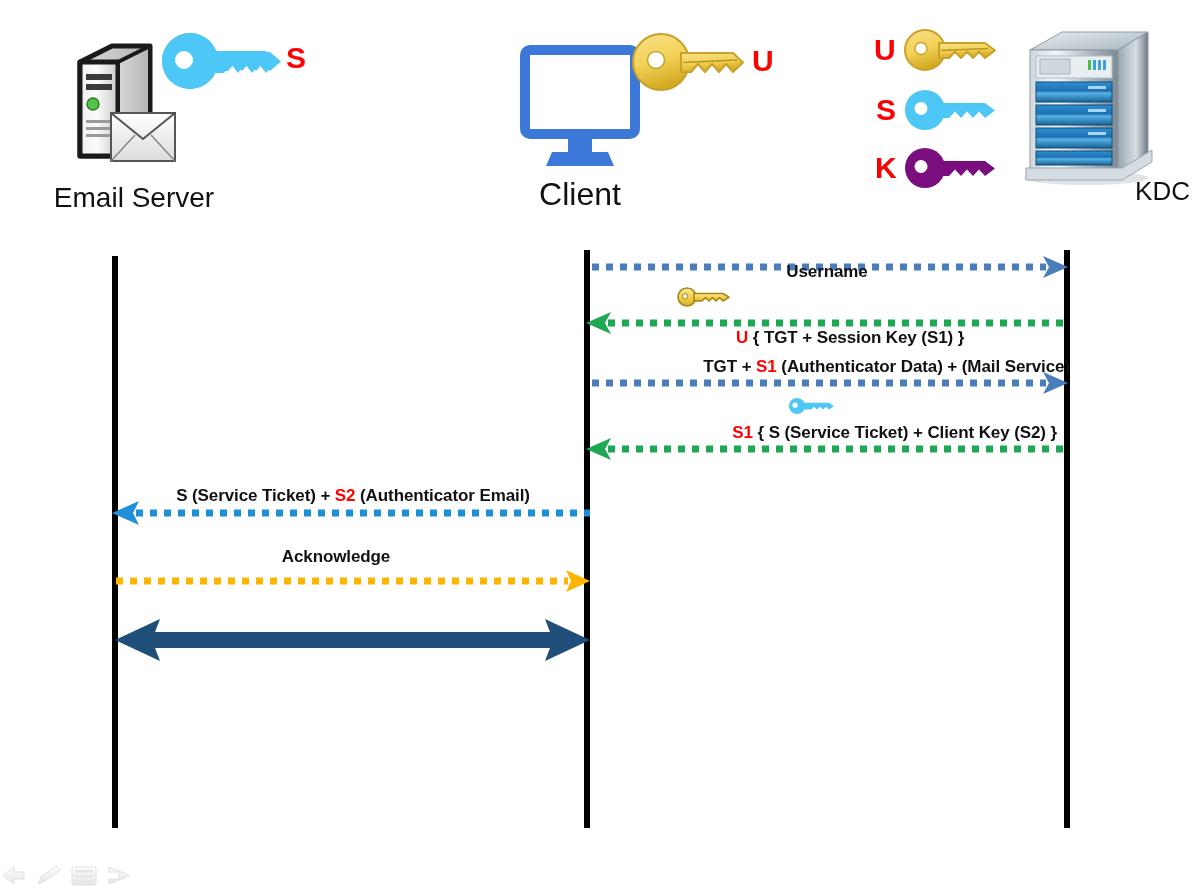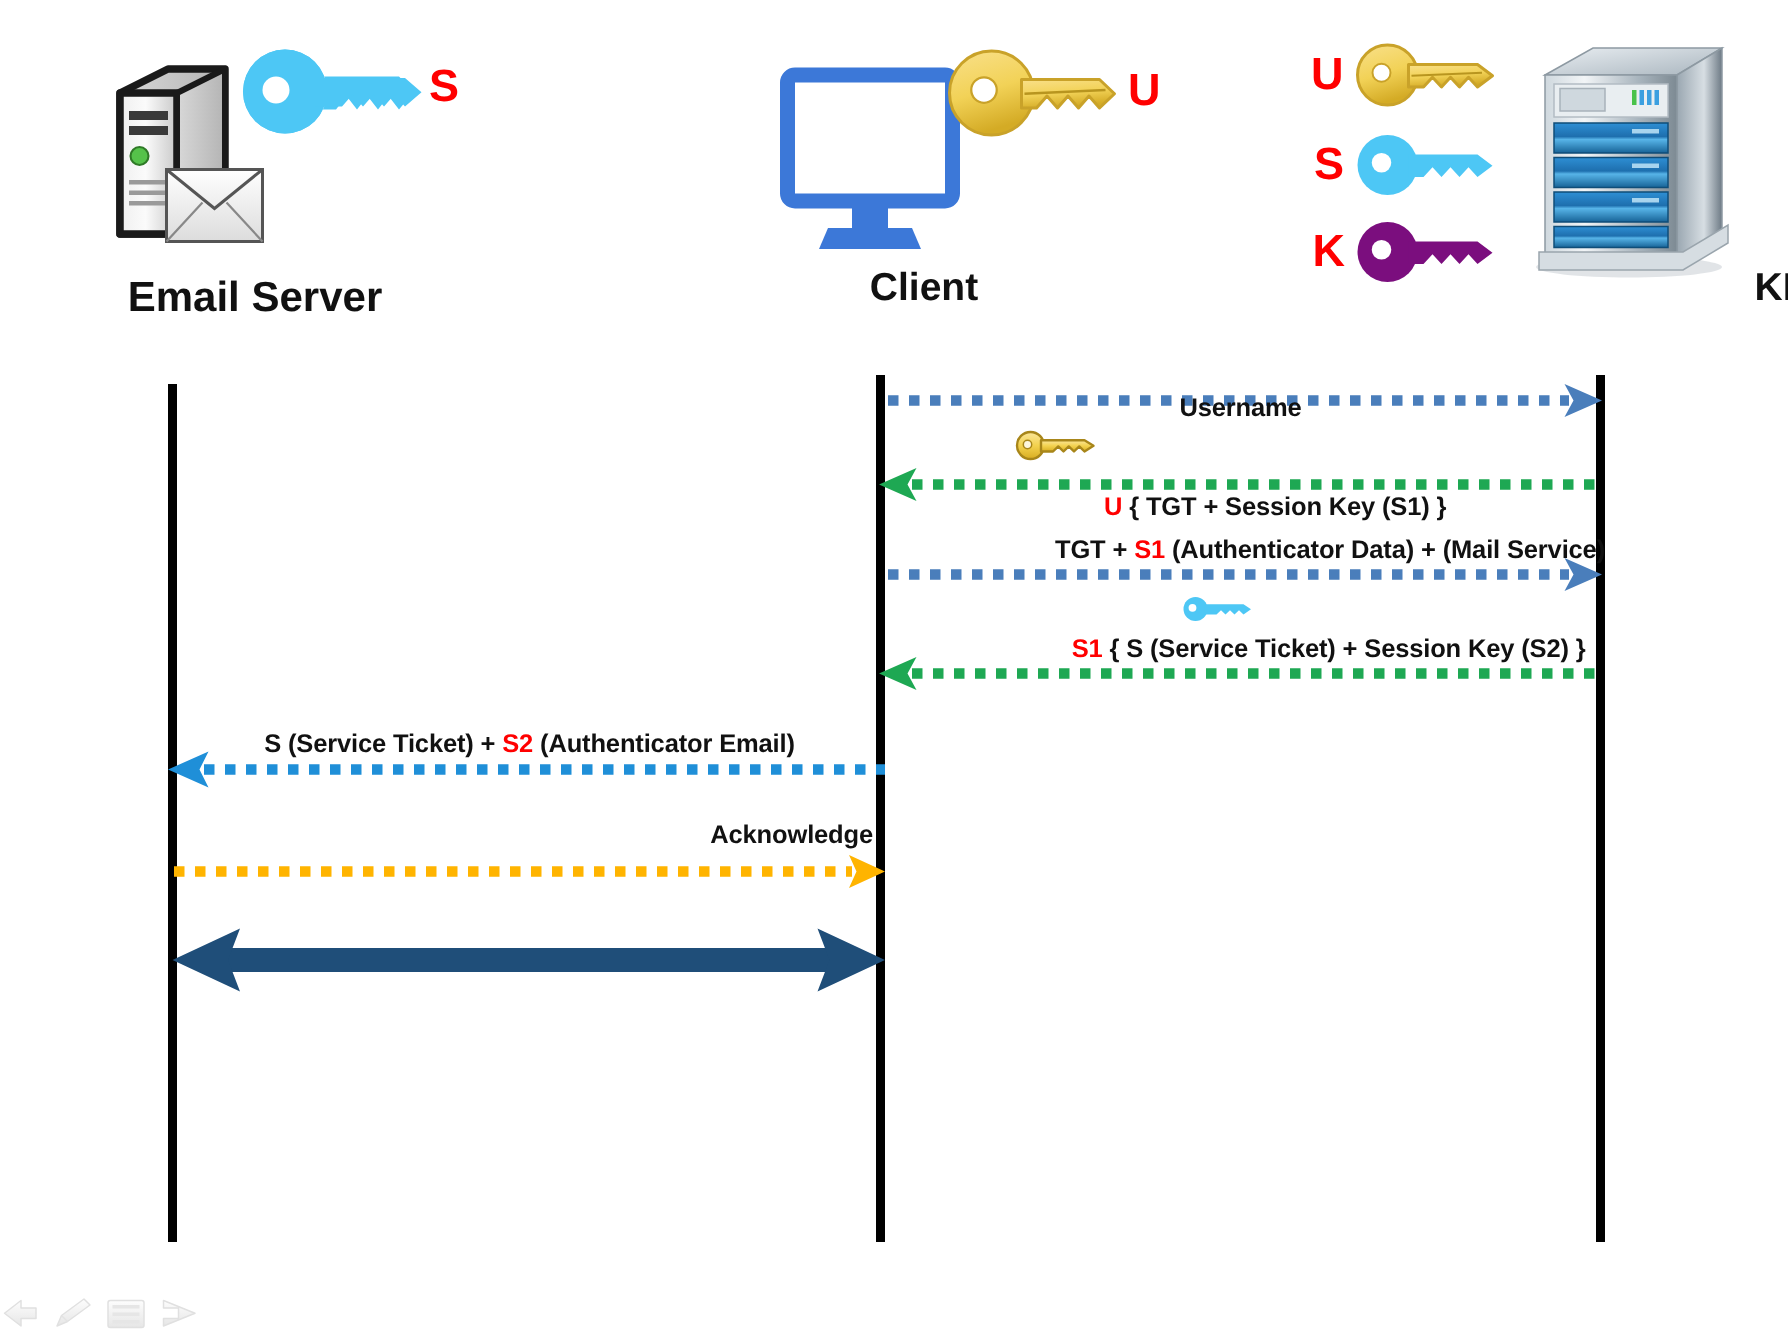--- a/index.html
+++ b/index.html
@@ -15,28 +15,27 @@
   #canvas {
     position: absolute;
     left: 0; top: 0;
     width: 1192px; height: 889px;
   }
   .abs { position: absolute; }
 
   
   .actor-label {
     font-family: "Liberation Sans", sans-serif;
-    font-weight: bold;
+    font-weight: normal;
     color: #111111;
     text-align: center;
     white-space: nowrap;
-    padding-left: 36px;
   }
   #actor-label-email { left: 0px;   top: 182px; width: 268px; font-size: 28px; }
-  #actor-label-client{ left: 460px; top: 176px; width: 240px; font-size: 26px; }
+  #actor-label-client{ left: 460px; top: 176px; width: 240px; font-size: 32px; }
   #actor-label-kdc   { left: 990px; top: 176px; width: 200px; font-size: 26px; text-align: right; }
 
   
   .key-letter {
     color: #FF0000;
     font-weight: bold;
     font-family: "Liberation Sans", sans-serif;
     white-space: nowrap;
   }
 
@@ -261,25 +260,25 @@
 <div class="abs key-letter" style="left:874px; top:33px; font-size:30px;">U</div>
 <div class="abs key-letter" style="left:876px; top:93px; font-size:30px;">S</div>
 <div class="abs key-letter" style="left:875px; top:151px; font-size:30px;">K</div>
 
 <div class="abs msg-text" id="lbl-msg-0" style="left:587px; top:232px; width:480px; text-align:center;margin-top:30px;"><span>Username</span></div>
 
 <div class="abs msg-text" id="lbl-msg-1" style="left:736px; top:288px; text-align:left;margin-top:40px;"><span class="hl">U</span><span> { TGT + Session Key (S1)  }</span></div>
 
 <div class="abs msg-text" id="lbl-msg-2" style="left:587px; top:357px; width:483px; text-align:right;"><span>TGT + </span><span class="hl">S1</span><span> (Authenticator Data) +  (Mail Service)</span></div>
 
-<div class="abs msg-text" id="lbl-msg-3" style="left:587px; top:423px; width:470px; text-align:right;"><span class="hl">S1</span><span> { S (Service Ticket) + Session Key (S2) }</span></div>
+<div class="abs msg-text" id="lbl-msg-3" style="left:587px; top:423px; width:470px; text-align:right;"><span class="hl">S1</span><span> { S (Service Ticket) + Client Key (S2) }</span></div>
 
 <div class="abs msg-text" id="lbl-msg-4" style="left:118px; top:486px; width:470px; text-align:center;"><span>S (Service Ticket) + </span><span class="hl">S2</span><span> (Authenticator Email)</span></div>
 
-<div class="abs msg-text" id="lbl-msg-5" style="left:112px; top:547px; width:470px; text-align:right;"><span>Acknowledge</span></div>
+<div class="abs msg-text" id="lbl-msg-5" style="left:101px; top:547px; width:470px; text-align:center;"><span>Acknowledge</span></div>
 
 <div id="bottom-toolbar">
   <svg width="140" height="27" viewBox="0 0 140 27" xmlns="http://www.w3.org/2000/svg">
     <defs>
       <linearGradient id="gIcon" x1="0" y1="0" x2="0" y2="1">
         <stop offset="0%" stop-color="#fdfdfd"></stop>
         <stop offset="100%" stop-color="#e6e6e6"></stop>
       </linearGradient>
     </defs>
     <g>

